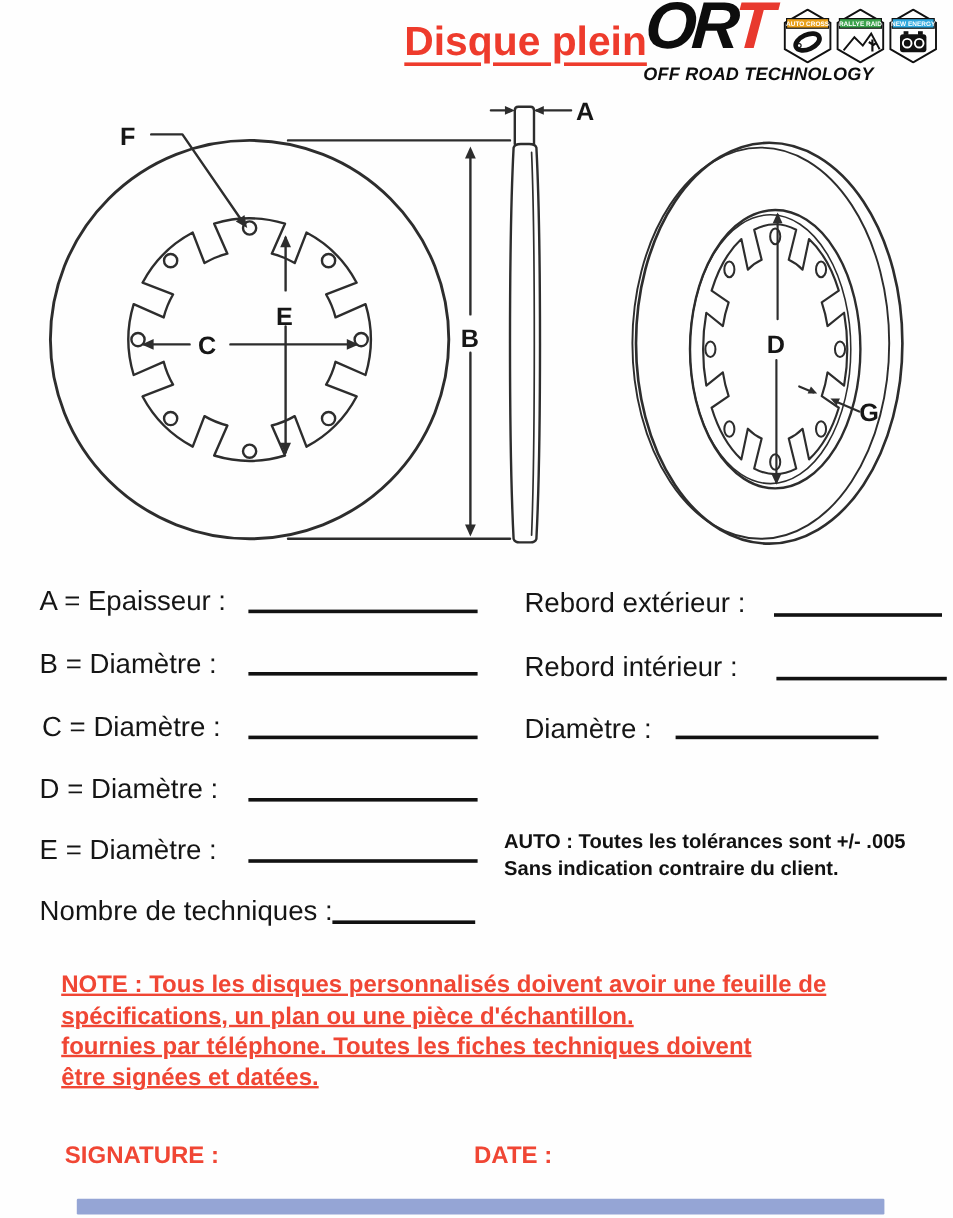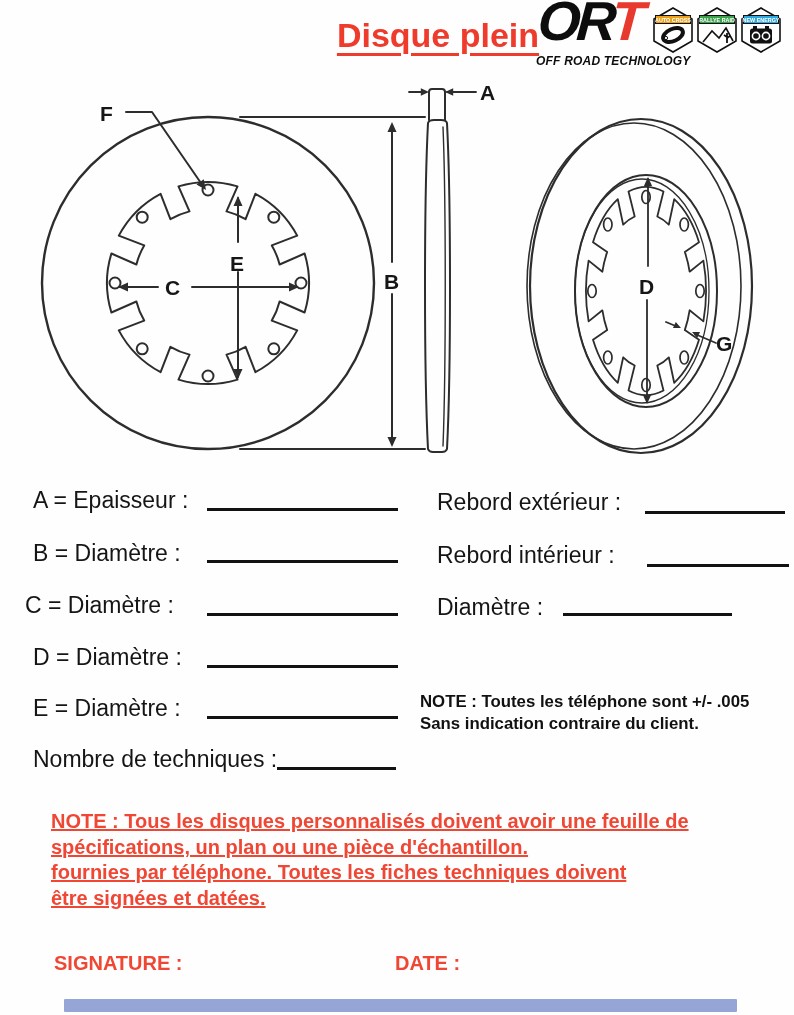--- a/index.html
+++ b/index.html
@@ -20,21 +20,21 @@
   .ort{
     position:absolute;left:2px;top:-10px;
     font-size:55px;font-weight:bold;font-style:italic;letter-spacing:-4px;line-height:1;
     transform:skewX(-4deg);
   }
   .ort .blk{color:#0d0d0d;}
   .ort .red{color:#e8392e;}
   .badges{position:absolute;left:116px;top:3px;display:flex;gap:2px;}
   .tagline{
     position:absolute;left:0;top:50px;width:256px;
-    font-size:12px;font-weight:bold;font-style:italic;letter-spacing:0.2px;
+    font-size:15px;font-weight:bold;font-style:italic;letter-spacing:0.2px;
     color:#0d0d0d;white-space:nowrap;
   }
   
   #drawing{position:absolute;left:0;top:0;width:794px;height:1015px;}
   #drawing text{font-family:"Liberation Sans",sans-serif;font-weight:bold;font-size:21px;fill:#161616;}
   
   .flabel{position:absolute;font-size:23px;font-weight:normal;white-space:nowrap;text-align:center;}
   .fline{position:absolute;height:3px;background:#121212;}
   .tol-note{
     position:absolute;left:420px;top:691px;width:372px;
@@ -153,21 +153,21 @@
     </div>
     <div class="tagline">OFF ROAD TECHNOLOGY</div>
   </div>
 
   <span class="flabel" style="left:33px;top:487px">A = Epaisseur :</span>
   <span class="fline" style="left:207px;top:508px;width:191px"></span>
 
   <span class="flabel" style="left:33px;top:540px">B = Diamètre :</span>
   <span class="fline" style="left:207px;top:560px;width:191px"></span>
 
-  <span class="flabel" style="left:25px;top:592px">C = Diamètre :</span>
+  <span class="flabel" style="left:35px;top:592px">C = Diamètre :</span>
   <span class="fline" style="left:207px;top:613px;width:191px"></span>
 
   <span class="flabel" style="left:33px;top:644px">D = Diamètre :</span>
   <span class="fline" style="left:207px;top:665px;width:191px"></span>
 
   <span class="flabel" style="left:33px;top:695px">E = Diamètre :</span>
   <span class="fline" style="left:207px;top:716px;width:191px"></span>
 
   <span class="flabel" style="left:33px;top:746px">Nombre de techniques :</span>
   <span class="fline" style="left:277px;top:767px;width:119px"></span>
@@ -175,21 +175,21 @@
   <span class="flabel" style="left:437px;top:489px">Rebord extérieur :</span>
   <span class="fline" style="left:645px;top:511px;width:140px"></span>
 
   <span class="flabel" style="left:437px;top:542px">Rebord intérieur :</span>
   <span class="fline" style="left:647px;top:564px;width:142px"></span>
 
   <span class="flabel" style="left:437px;top:594px">Diamètre :</span>
   <span class="fline" style="left:563px;top:613px;width:169px"></span>
 
   <div class="tol-note">
-    <div>NOTE : Toutes les téléphone sont +/- .005</div>
+    <div>AUTO : Toutes les tolérances sont +/- .005</div>
     <div>Sans indication contraire du client.</div>
   </div>
 
   <div class="red-note">
     <div>NOTE : Tous les disques personnalisés doivent avoir une feuille de</div>
     <div>spécifications, un plan ou une pièce d'échantillon.</div>
     <div>fournies par téléphone. Toutes les fiches techniques doivent</div>
     <div>être signées et datées.</div>
   </div>
 

